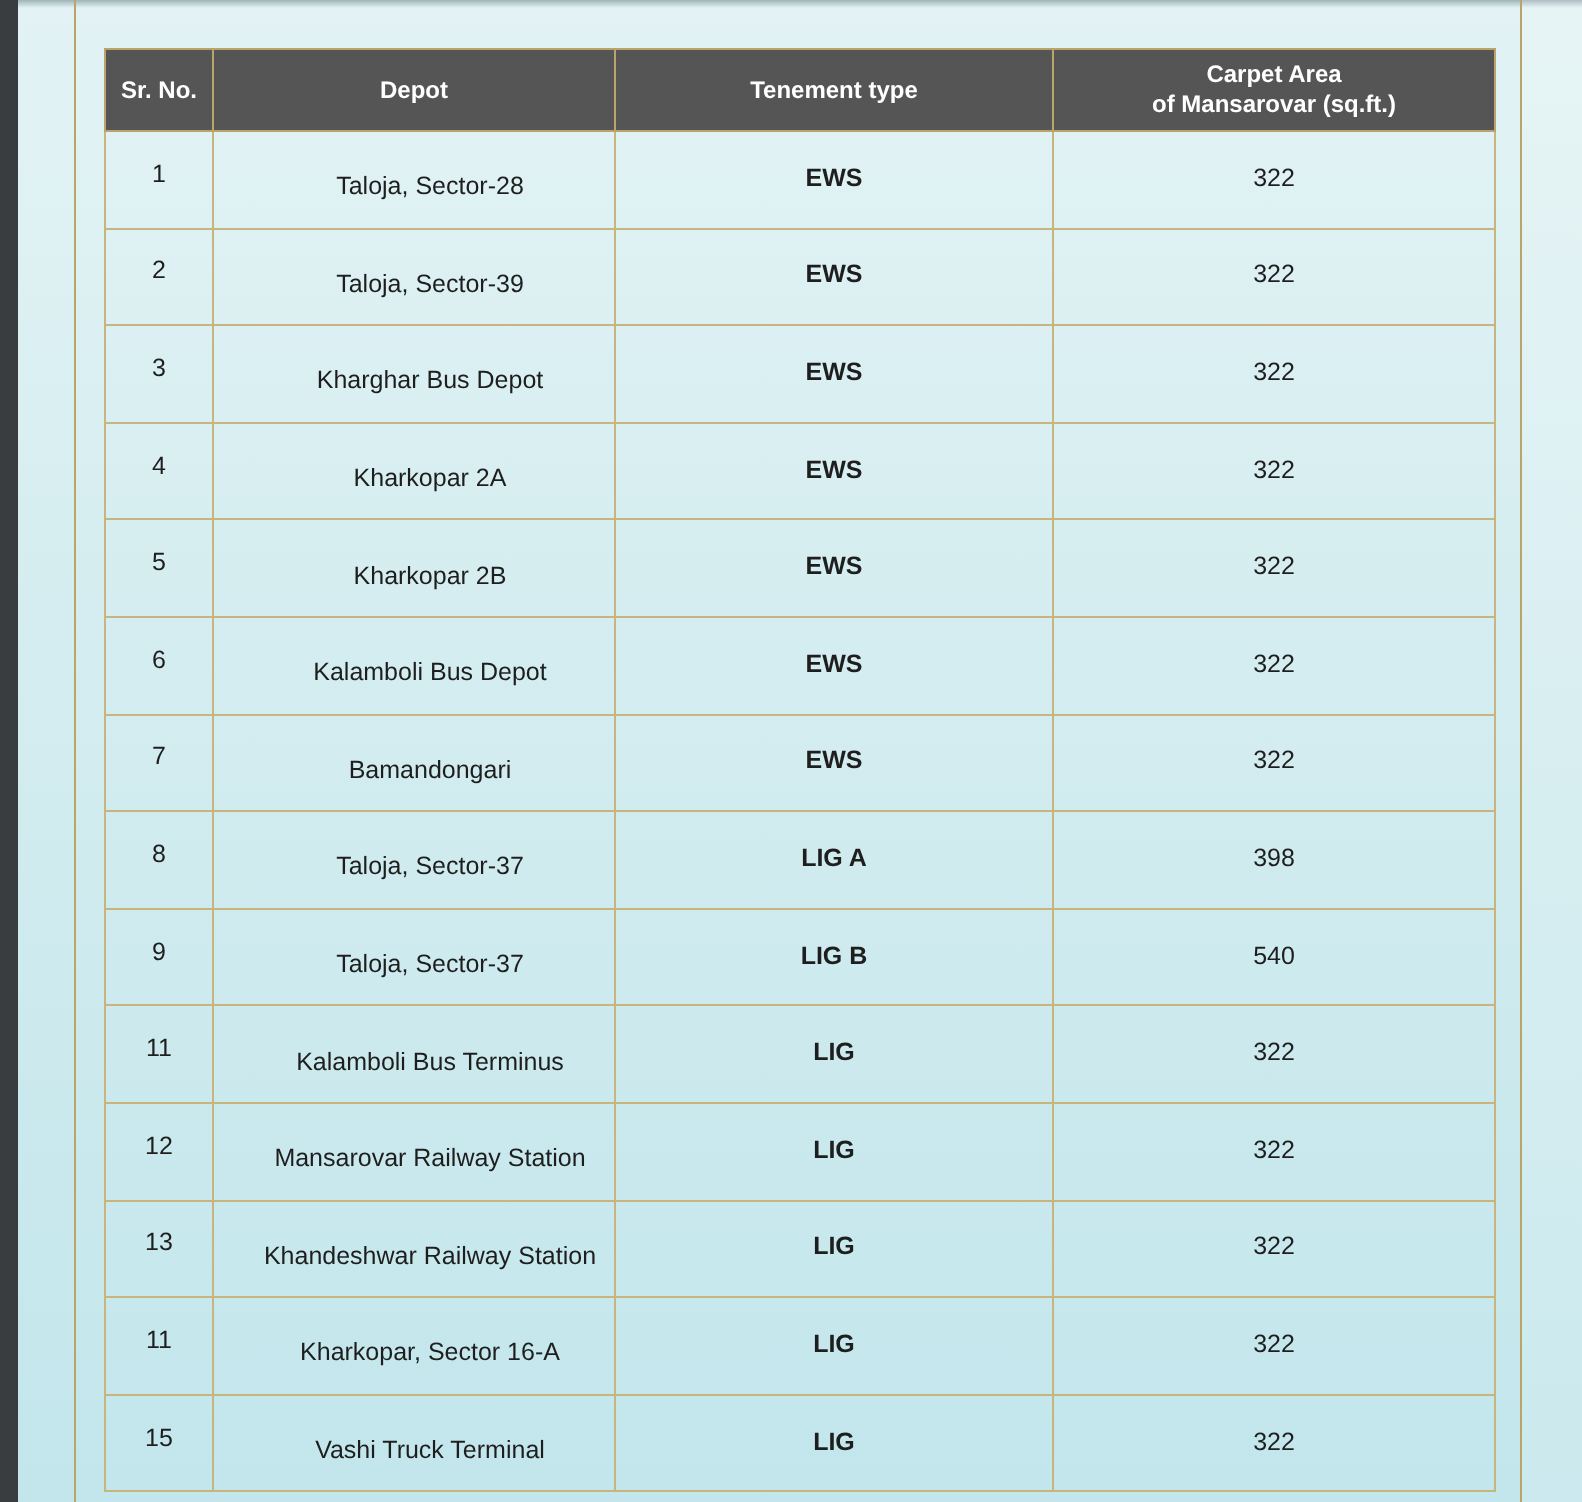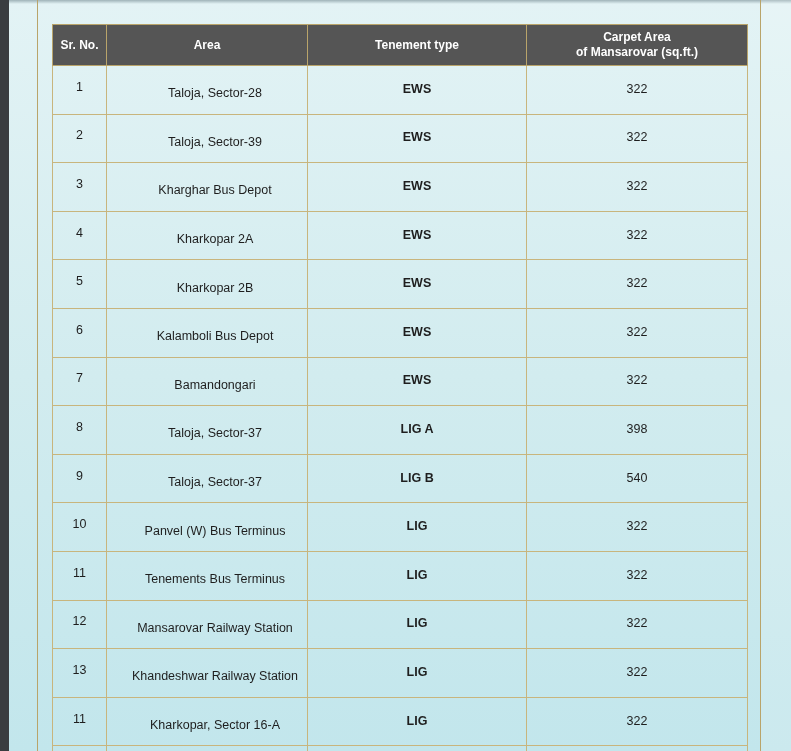--- a/index.html
+++ b/index.html
@@ -45,21 +45,21 @@
 <table>
   <colgroup>
       <col class="c1">
       <col class="c2">
       <col class="c3">
       <col class="c4">
     </colgroup>
   <thead>
     <tr>
       <th>Sr. No.</th>
-      <th>Area</th>
+      <th>Depot</th>
       <th>Tenement type</th>
       <th>
         <span>Carpet Area</span><br>
         <span>of Mansarovar (sq.ft.)</span>
       </th>
     </tr>
   </thead>
   <tbody id="tbody">
       <tr>
         <td class="sr">1</td>
@@ -109,28 +109,22 @@
         <td class="type">LIG A</td>
         <td class="area">398</td>
       </tr>
       <tr>
         <td class="sr">9</td>
         <td class="node">Taloja, Sector-37</td>
         <td class="type">LIG B</td>
         <td class="area">540</td>
       </tr>
       <tr>
-        <td class="sr">10</td>
-        <td class="node">Panvel (W) Bus Terminus</td>
-        <td class="type">LIG</td>
-        <td class="area">322</td>
-      </tr>
-      <tr>
         <td class="sr">11</td>
-        <td class="node">Tenements Bus Terminus</td>
+        <td class="node">Kalamboli Bus Terminus</td>
         <td class="type">LIG</td>
         <td class="area">322</td>
       </tr>
       <tr>
         <td class="sr">12</td>
         <td class="node">Mansarovar Railway Station</td>
         <td class="type">LIG</td>
         <td class="area">322</td>
       </tr>
       <tr>

